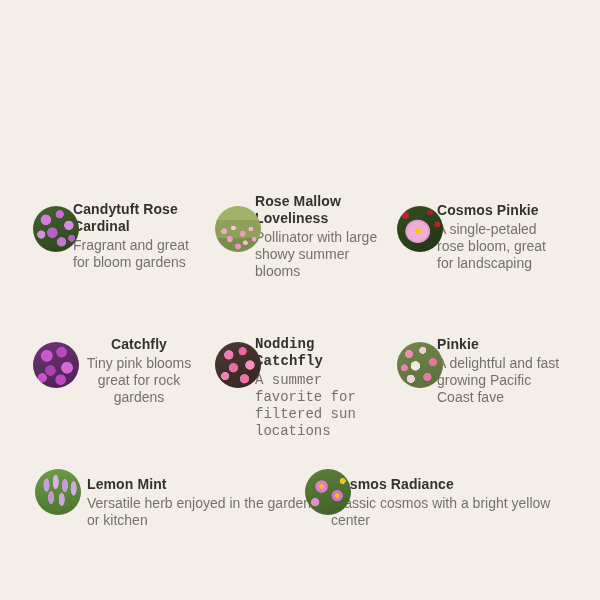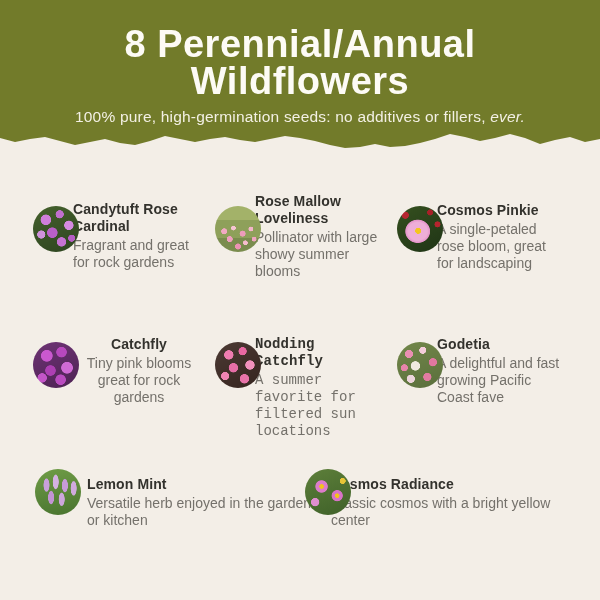--- a/index.html
+++ b/index.html
@@ -123,33 +123,26 @@
     radial-gradient(9px 9px at 70% 58%, #d873c6 58%, transparent 66%),
     radial-gradient(7px 7px at 22% 72%, #e18fd1 55%, transparent 64%),
     radial-gradient(5px 5px at 82% 26%, #e8c537 55%, transparent 64%),
     linear-gradient(160deg, #5d7f3a, #3f6129);}
 </style>
 </head>
 <body>
 
 <div class="page">
 
-  <div class="header">
-    <div class="main-title">
-      <div>8 Perennial/Annual</div>
-      <div>Wildflowers</div>
-    </div>
-    <div class="subtitle"><span>100% pure, high-germination seeds: no additives or fillers, </span><em>ever.</em></div>
-  </div>
 
   <div class="item i1">
     <div class="photo f1"></div>
     <div class="txt">
       <div class="item-title">Candytuft Rose Cardinal</div>
-      <div class="item-desc">Fragrant and great for rock gardens</div>
+      <div class="item-desc">Fragrant and great for bloom gardens</div>
     </div>
   </div>
 
   <div class="item i2">
     <div class="photo f2"></div>
     <div class="txt">
       <div class="item-title">Rose Mallow Loveliness</div>
       <div class="item-desc">Pollinator with large showy summer blooms</div>
     </div>
   </div>
@@ -174,21 +167,21 @@
     <div class="photo f5"></div>
     <div class="txt">
       <div class="item-title">Nodding Catchfly</div>
       <div class="item-desc">A summer favorite for filtered sun locations</div>
     </div>
   </div>
 
   <div class="item i6">
     <div class="photo f6"></div>
     <div class="txt">
-      <div class="item-title">Godetia</div>
+      <div class="item-title">Pinkie</div>
       <div class="item-desc">A delightful and fast growing Pacific Coast fave</div>
     </div>
   </div>
 
   <div class="item i7">
     <div class="photo f7"></div>
     <div class="txt">
       <div class="item-title">Lemon Mint</div>
       <div class="item-desc">Versatile herb enjoyed in the garden or kitchen</div>
     </div>

